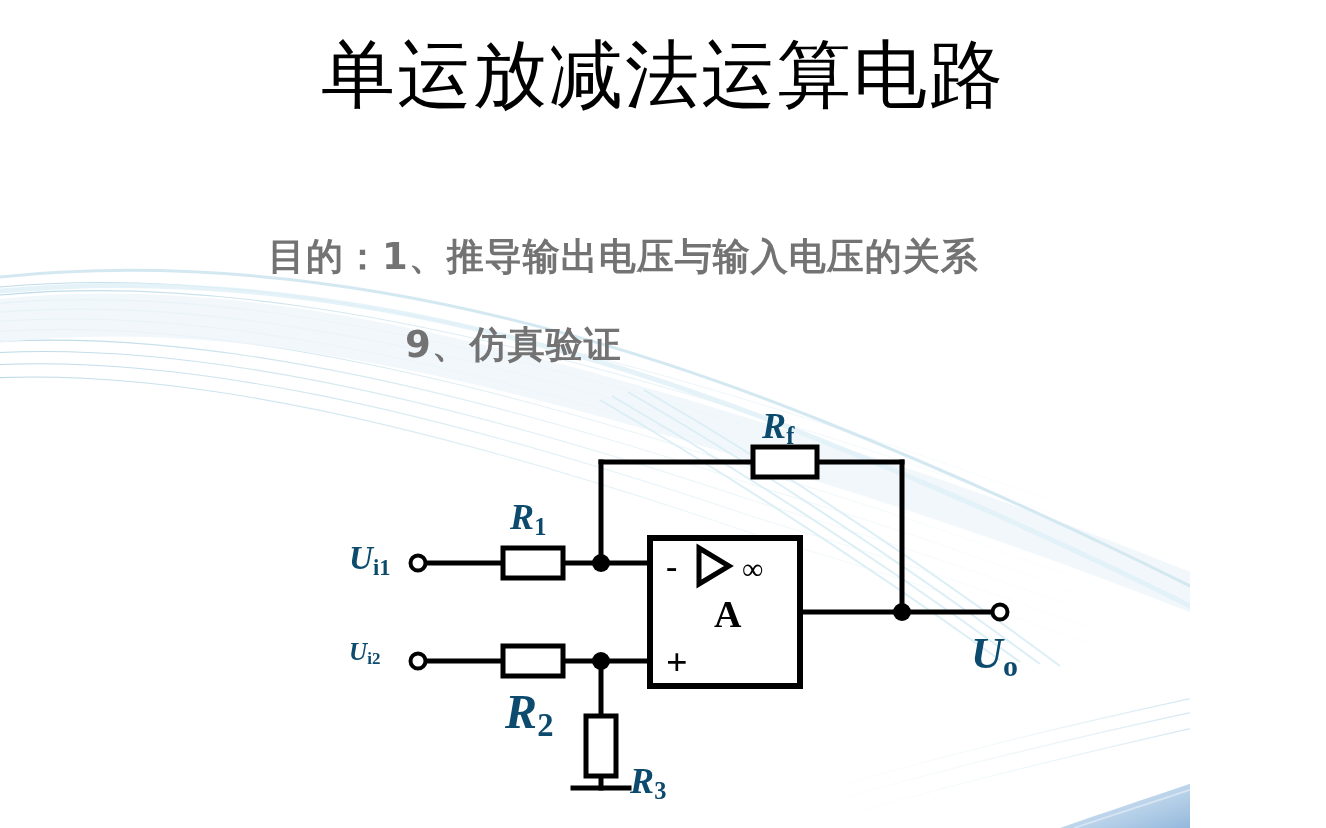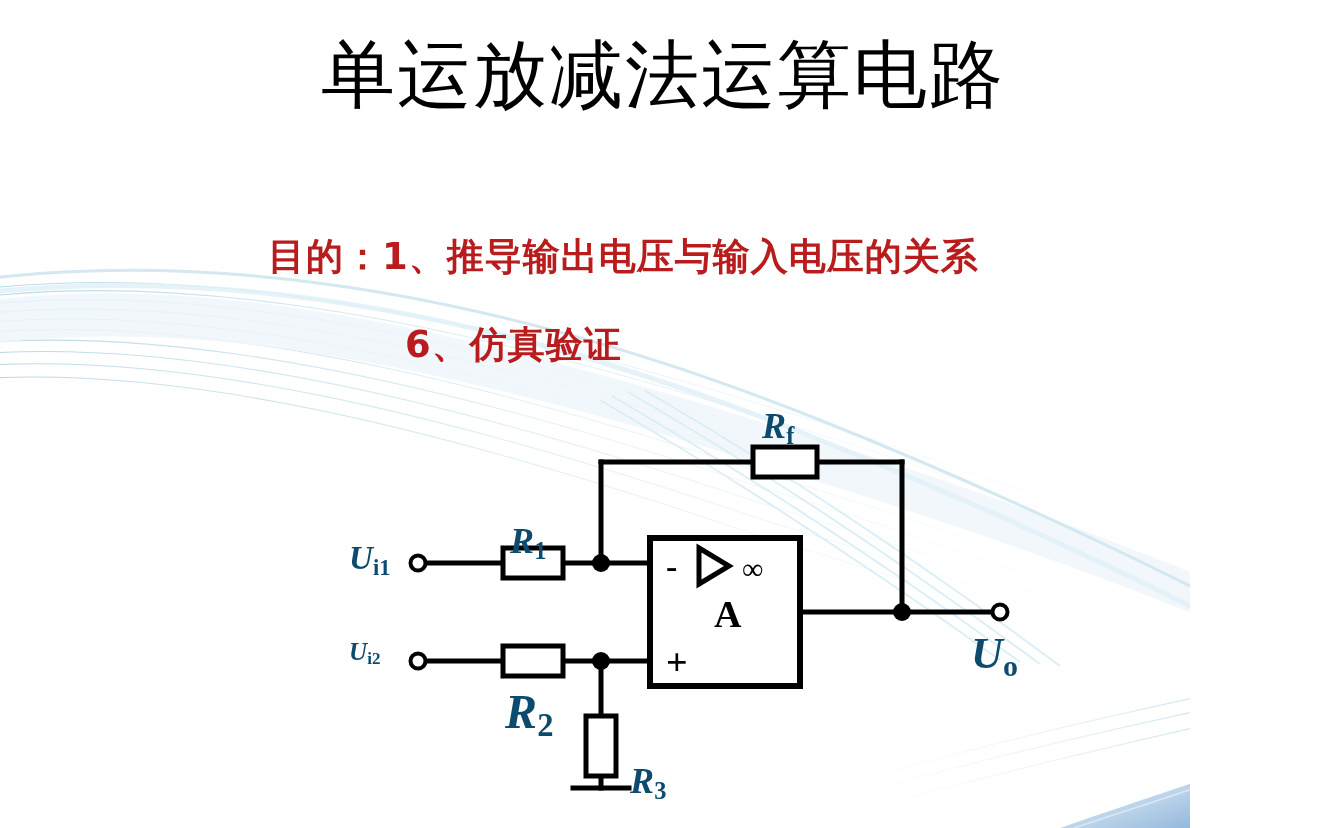--- a/index.html
+++ b/index.html
@@ -52,21 +52,21 @@
     line-height: 1.12;
     color: #000000;
     letter-spacing: 2px;
     white-space: nowrap;
   }
   
   .purpose-line {
     position: absolute;
     font-family: "DejaVu Sans", "Liberation Sans", sans-serif;
     font-weight: bold;
-    color: #b91c1c;
+    color: #737373;
     font-size: 37px;
     letter-spacing: 1px;
     white-space: nowrap;
   }
   #purpose-1 { left: 268px; top: 232px; }
   #purpose-2 { left: 405px; top: 320px; }
 
   
   #circuit {
     position: absolute;
@@ -86,21 +86,21 @@
   .cmp-label .sub {
     font-size: 0.68em;
     font-style: normal;
     font-weight: bold;
     vertical-align: baseline;
     position: relative;
     top: 0.26em;
     left: 0.01em;
   }
   #lbl-rf { left: 762px; top: 405px; font-size: 36px; }
-  #lbl-r1 { left: 510px; top: 520px; font-size: 36px; }
+  #lbl-r1 { left: 510px; top: 496px; font-size: 36px; }
   #lbl-r2 { left: 505px; top: 684px; font-size: 48px; }
   #lbl-r3 { left: 630px; top: 760px; font-size: 36px; text-align: center; }
   #lbl-ui1 { left: 349px; top: 540px; font-size: 33px; }
   #lbl-ui2 { left: 349px; top: 638px; font-size: 25px; }
   #lbl-uo  { left: 971px; top: 628px; font-size: 44px; }
 
   .opamp-glyph {
     position: absolute;
     font-family: "Liberation Serif", "DejaVu Serif", serif;
     color: #000;
@@ -171,21 +171,21 @@
     <path d="M1040,828 C 1130,796 1235,762 1326,728" stroke="#ffffff" stroke-width="3" fill="none" opacity="0.9"></path>
     <path d="M1074,828 C 1152,802 1248,772 1326,742" stroke="#dceaf6" stroke-width="2" fill="none" opacity="0.8"></path>
   </svg>
 
   <div class="topbar-chip"></div>
   <div class="topbar-chip2"></div>
 
   <div id="title">单运放减法运算电路</div>
 
   <div class="purpose-line" id="purpose-1">目的：1、推导输出电压与输入电压的关系</div>
-  <div class="purpose-line" id="purpose-2">6、仿真验证</div>
+  <div class="purpose-line" id="purpose-2">9、仿真验证</div>
 
   <svg id="circuit" viewBox="0 0 1326 828">
     <g stroke="#000000" stroke-width="5" fill="none" stroke-linecap="square">
 
       <line x1="426" y1="563" x2="503" y2="563"></line>
       <line x1="563" y1="563" x2="650" y2="563"></line>
 
       <line x1="426" y1="661" x2="503" y2="661"></line>
       <line x1="563" y1="661" x2="650" y2="661"></line>
 

